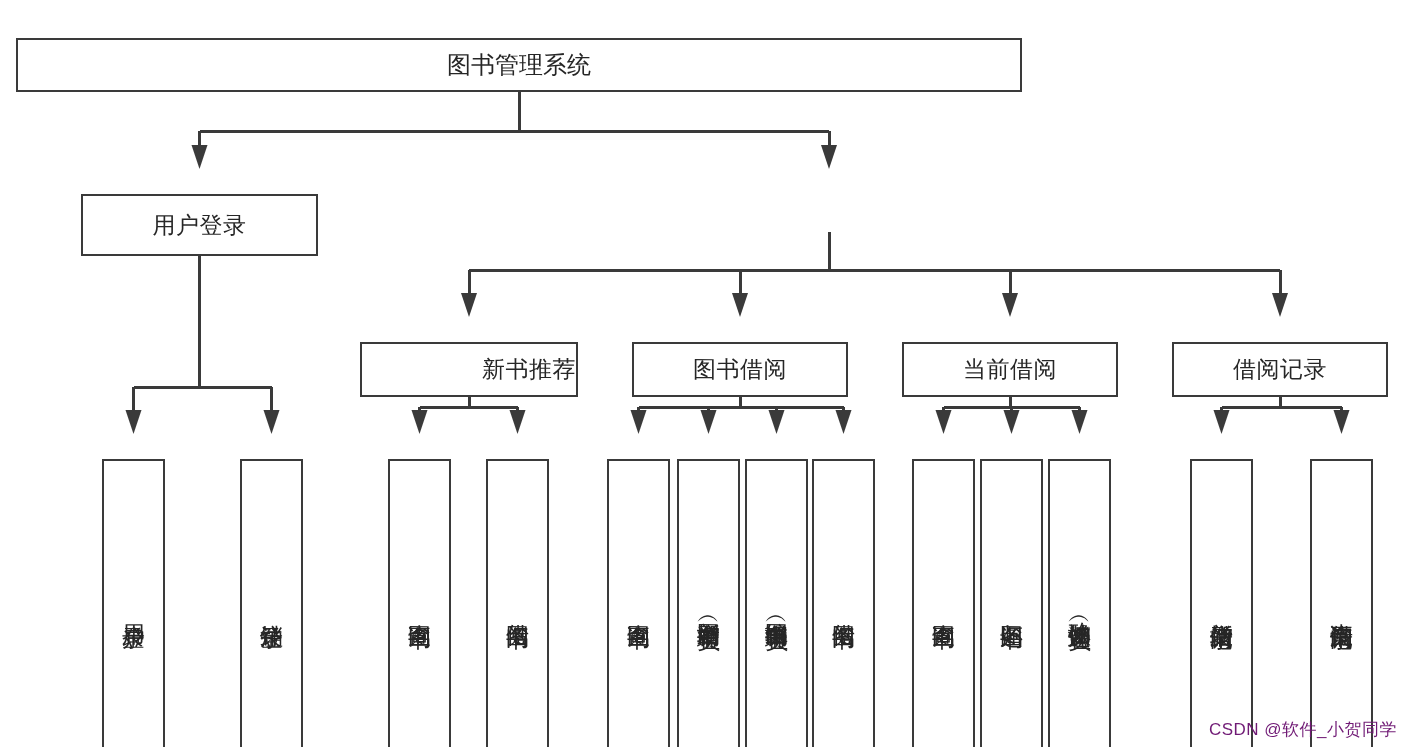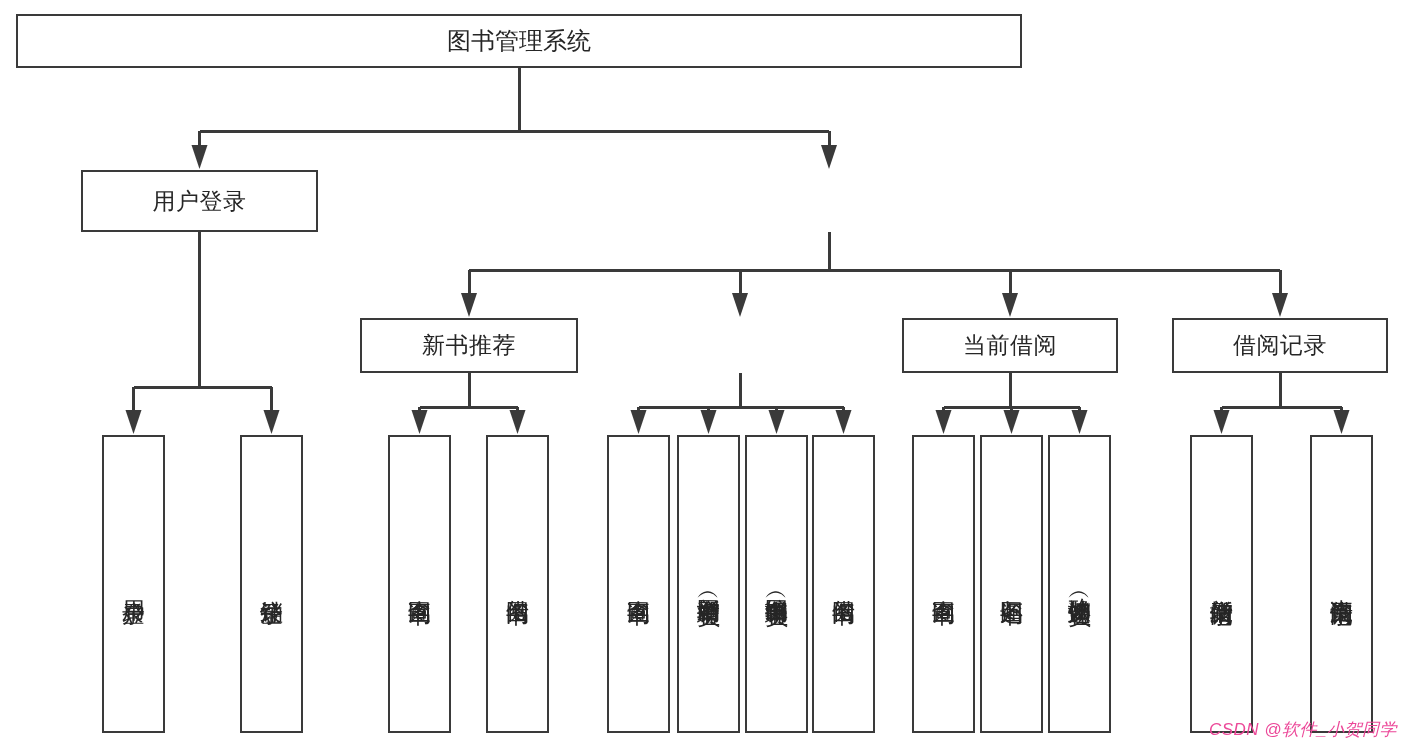--- a/index.html
+++ b/index.html
@@ -27,20 +27,21 @@
   }
   .node {
     position: absolute;
     box-sizing: border-box;
     border: 2px solid #3a3a3a;
     background: #ffffff;
     display: flex;
     align-items: center;
     justify-content: center;
     color: #262626;
+    margin-top: 24px;
   }
   .node.horiz {
     font-size: 23px;
     letter-spacing: 0.5px;
   }
   .node.root {
     font-size: 24px;
   }
   .node.vert {
     writing-mode: vertical-rl;
@@ -54,24 +55,23 @@
     writing-mode: vertical-rl;
     text-orientation: upright;
     white-space: nowrap;
     text-align: center;
   }
   .watermark {
     position: absolute;
     right: 8px;
     bottom: 6px;
     font-size: 17px;
-    color: #ec4899;
+    color: #701a75;
     white-space: nowrap;
     letter-spacing: 0.5px;
-    font-style: italic;
   }
 </style>
 </head>
 <body>
 
 <div id="canvas">
 
   <svg id="wires" viewBox="0 0 1405 747" xmlns="http://www.w3.org/2000/svg">
       <line x1="519" y1="68" x2="519" y2="131" stroke="#3a3a3a" stroke-width="3" shape-rendering="crispEdges"></line>
       <line x1="199.5" y1="131" x2="829" y2="131" stroke="#3a3a3a" stroke-width="3" shape-rendering="crispEdges"></line>
@@ -128,22 +128,25 @@
     </svg>
 
   <div class="node root" style="left: 16px; top: 14px; width: 1006px; height: 54px;">
     <span>图书管理系统</span>
   </div>
 
   <div class="node horiz" style="left: 81px; top: 170px; width: 237px; height: 62px;">
     <span>用户登录</span>
   </div>
 
-  <div class="node horiz" style="left: 360px; top: 318px; width: 218px; height: 55px;">
+  <div class="node horiz" style="left: 360px; top: 318px; width: 218px; height: 55px; justify-content: flex-end;">
     <span>新书推荐</span>
+  </div>
+  <div class="node horiz" style="left: 632px; top: 318px; width: 216px; height: 55px;">
+    <span>图书借阅</span>
   </div>
   <div class="node horiz" style="left: 1172px; top: 318px; width: 216px; height: 55px;">
     <span>借阅记录</span>
   </div>
   <div class="node horiz" style="left: 902px; top: 318px; width: 216px; height: 55px;">
     <span>当前借阅</span>
   </div>
 
   <div class="node vert" style="left: 102px; top: 435px; width: 63px; height: 298px;">
     <span class="vlabel">用户登录</span>

